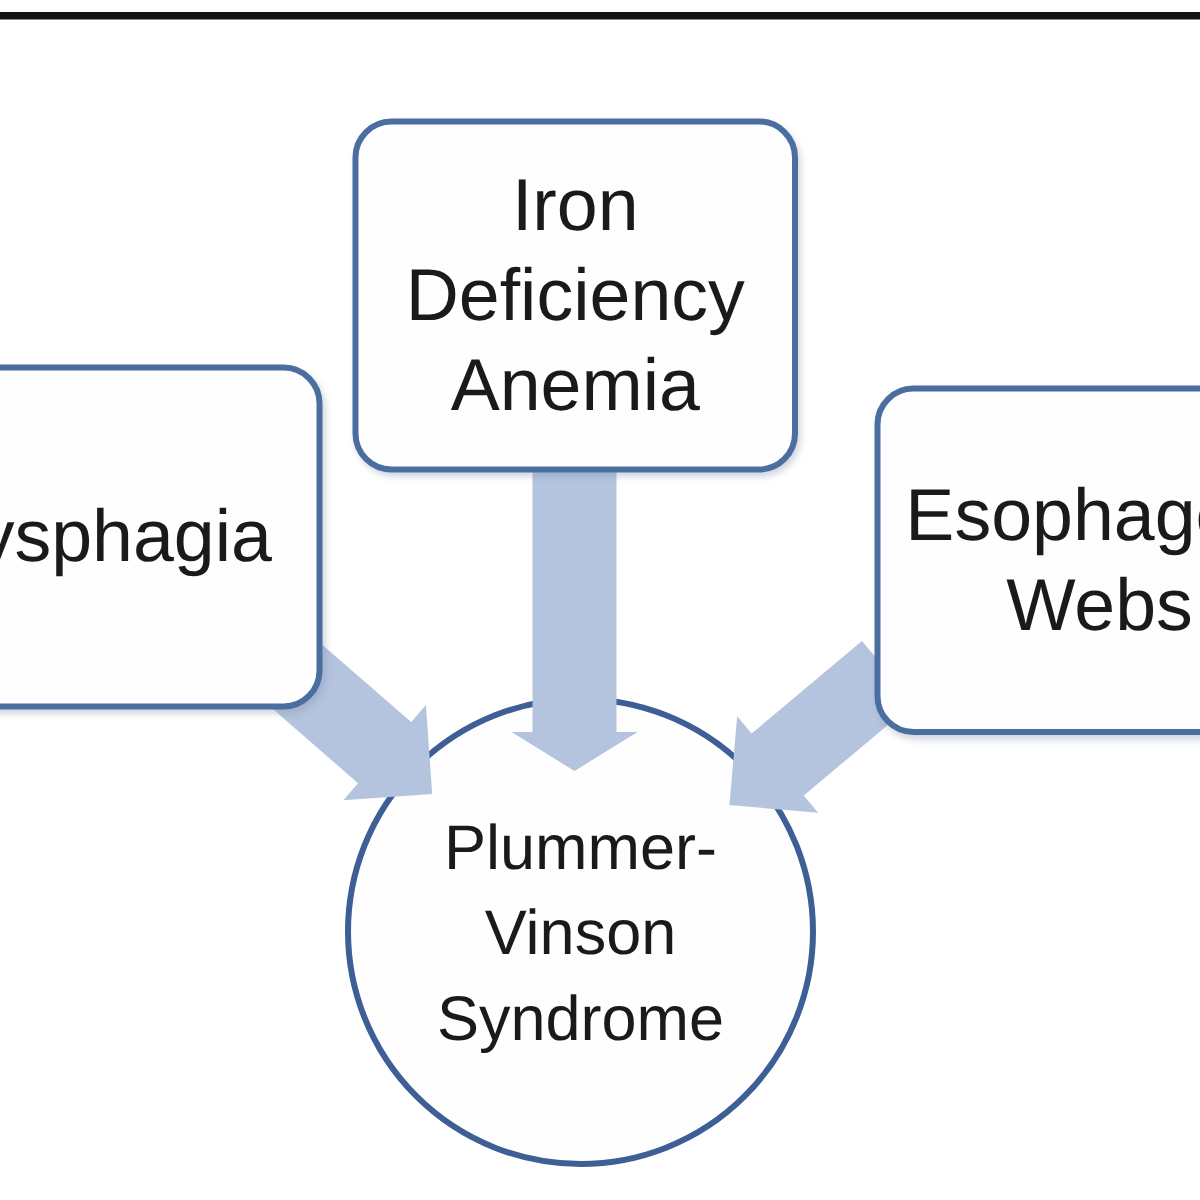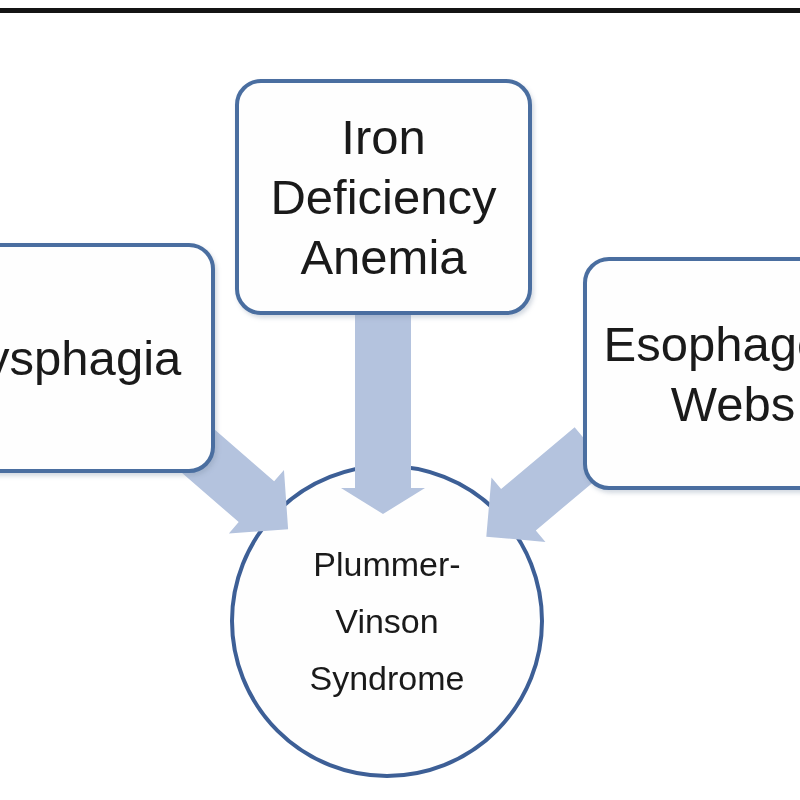--- a/index.html
+++ b/index.html
@@ -34,21 +34,21 @@
     border-radius: 26px;
     box-shadow: 2px 3px 4px rgba(130, 145, 170, 0.35);
     z-index: 3;
     font-size: 49px;
     line-height: 60px;
   }
   .circle {
     border: 4px solid var(--circle-border, #3d5f96);
     border-radius: 50%;
     z-index: 1;
-    font-size: 34px;
+    font-size: 42px;
     line-height: 57px;
   }
   .node .label {
     white-space: pre-line;
     display: block;
   }
   #box-iron   { left: 235px; top: 79px;  width: 297px; height: 236px; }
   #box-dys    { left: -84px; top: 243px; width: 299px; height: 230px; }
   #box-eso    { left: 583px; top: 257px; width: 300px; height: 233px; }
   #node-pvs   { left: 230px; top: 464px; width: 314px; height: 314px; }

